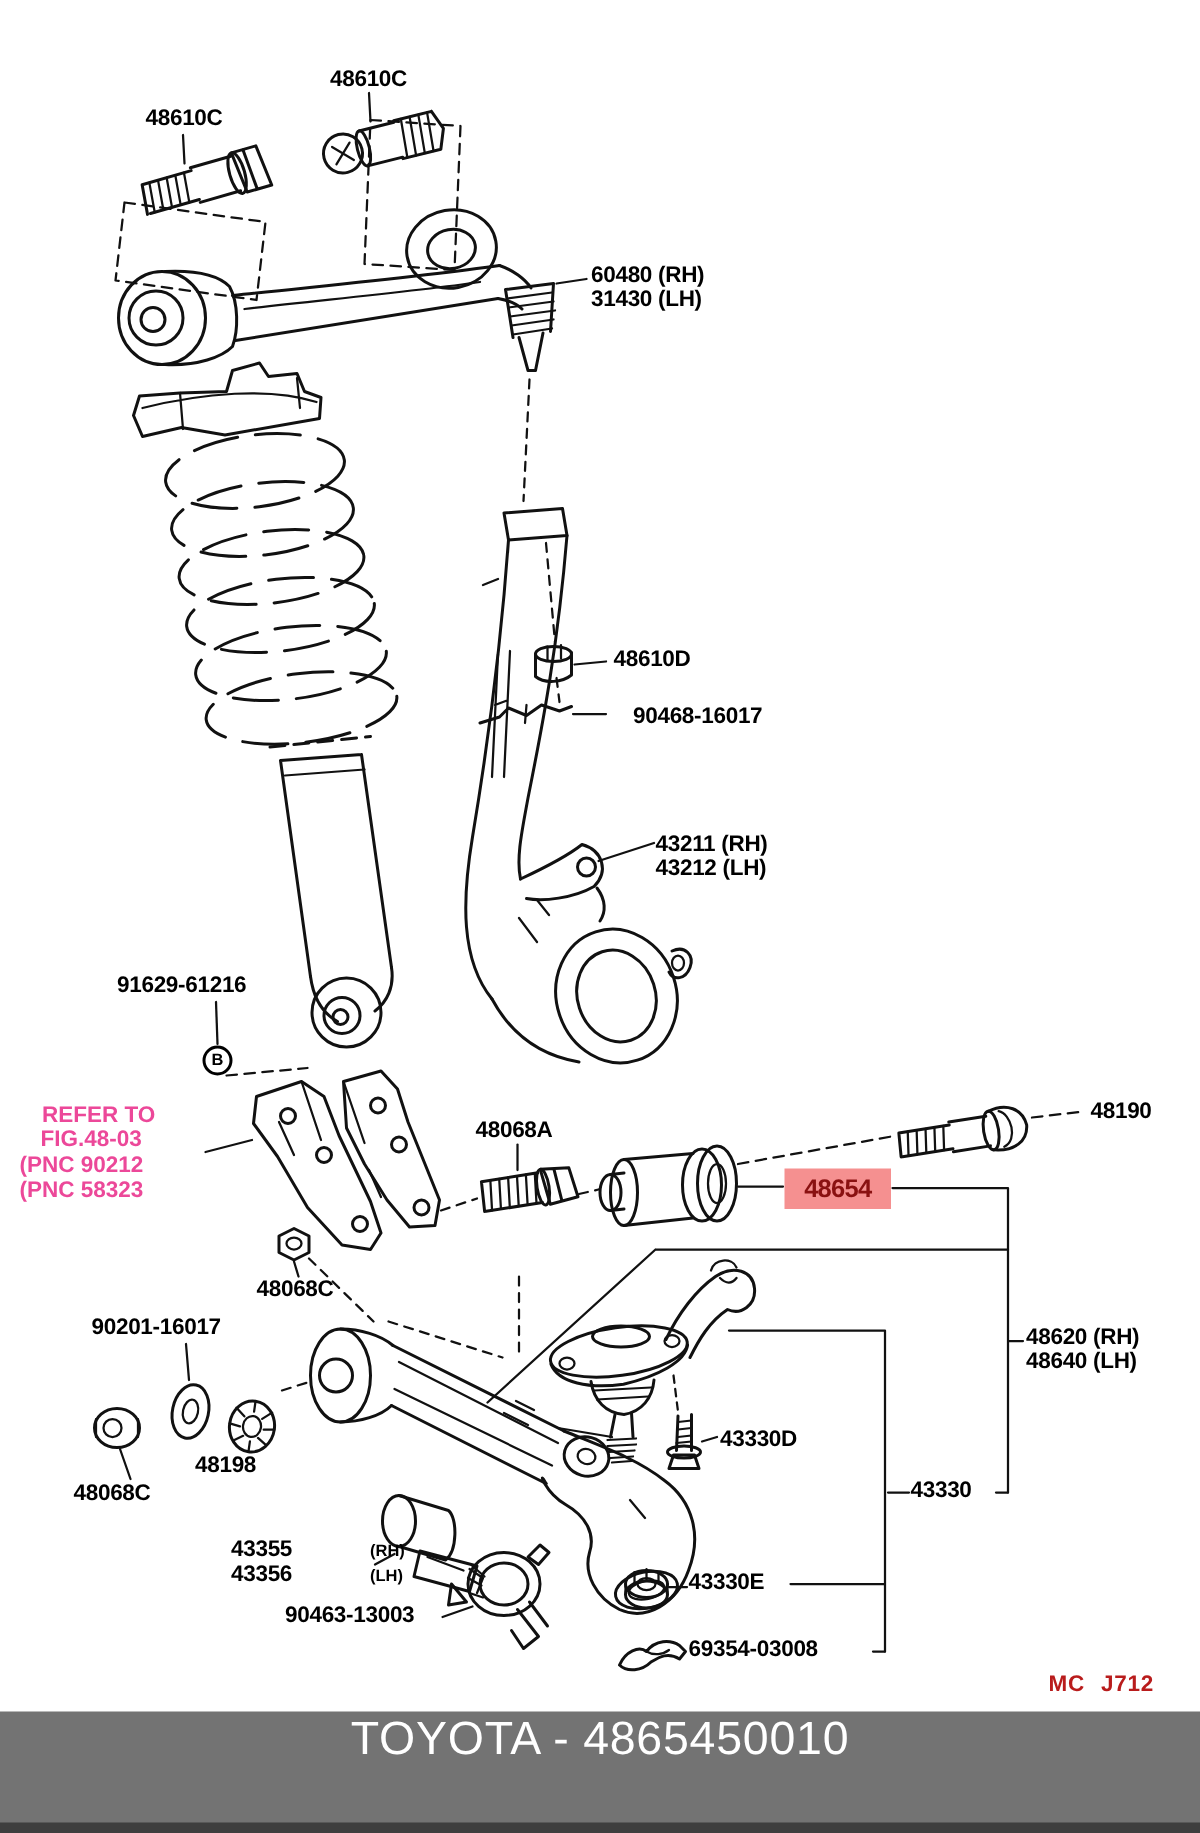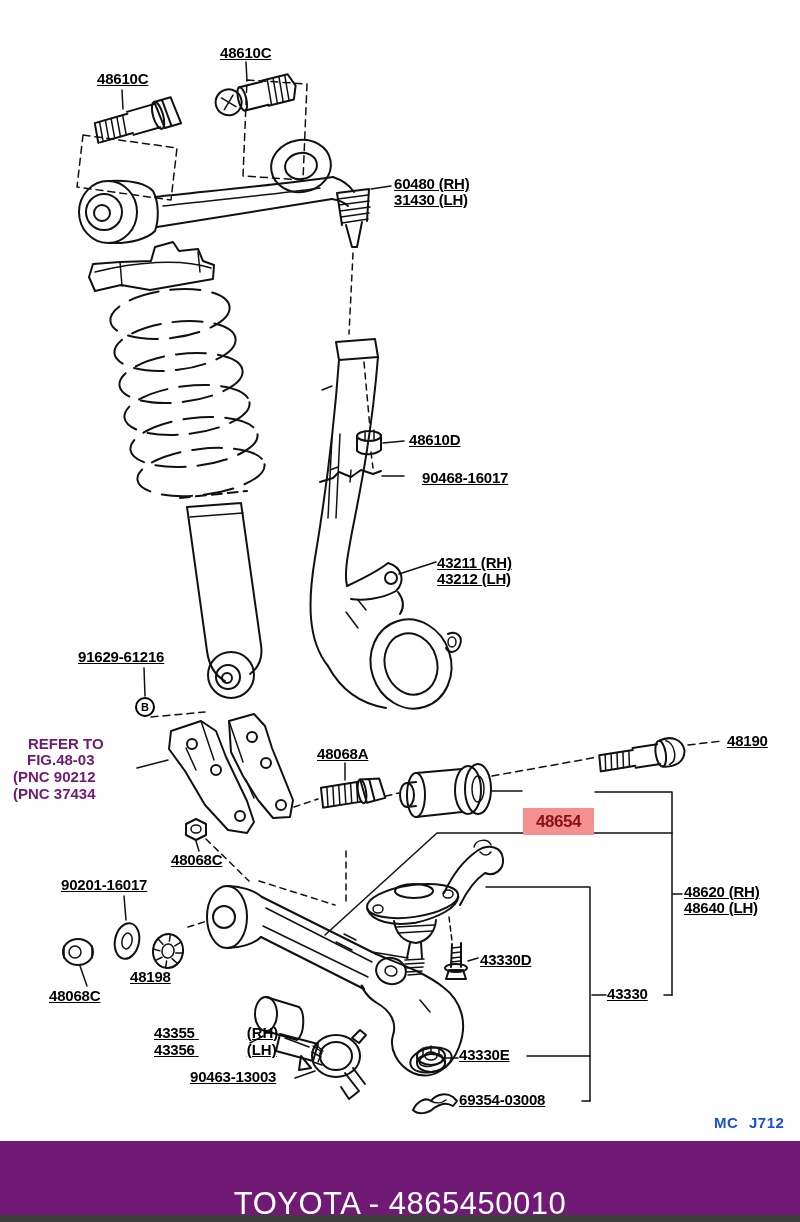--- a/index.html
+++ b/index.html
@@ -1,31 +1,31 @@
 <!DOCTYPE html>
 <html><head>
 <meta charset="utf-8">
 <style>
   html,body{margin:0;padding:0;background:#fff;}
   .stage{position:relative;width:800px;height:1222px;background:#fff;overflow:hidden;
          font-family:"Liberation Sans",sans-serif;}
   svg{position:absolute;left:0;top:0;}
   .lbl{position:absolute;font:700 15px/16px "Liberation Sans",sans-serif;
-       color:#000;letter-spacing:-0.2px;white-space:nowrap;text-decoration:underline;}
-  .lbl .sfx{font-size:15px;letter-spacing:0;padding-left:48px;}
-  .note{position:absolute;font:700 15px/16.5px "Liberation Sans",sans-serif;color:#701a75;white-space:nowrap;}
+       color:#000;letter-spacing:-0.2px;white-space:nowrap;}
+  .lbl .sfx{font-size:11px;letter-spacing:0;padding-left:48px;}
+  .note{position:absolute;font:700 15px/16.5px "Liberation Sans",sans-serif;color:#ec4899;white-space:nowrap;}
   .hl{position:absolute;left:523px;top:779px;width:71px;height:27px;
       background:#f59090;color:#8a1111;font:700 17px/27px "Liberation Sans",sans-serif;
-      text-align:center;letter-spacing:-0.5px;margin-top:29px;}
+      text-align:center;letter-spacing:-0.5px;}
   .bmark{position:absolute;left:135px;top:697px;width:16px;height:16px;border:2px solid #000;
          border-radius:50%;font:700 11px/16px "Liberation Sans",sans-serif;text-align:center;color:#000;}
   .wm{position:absolute;left:699px;top:1115px;font:700 15px/16px "Liberation Sans",sans-serif;
-      color:#1d4ed8;word-spacing:6px;letter-spacing:0.5px;margin-left:15px;}
-  .footer{position:absolute;left:0;top:1141px;width:800px;height:81px;background:#701a75;
-          display:flex;align-items:flex-end;justify-content:center;gap:44px;
+      color:#b91c1c;word-spacing:6px;letter-spacing:0.5px;}
+  .footer{position:absolute;left:0;top:1141px;width:800px;height:81px;background:#737373;
+          display:flex;align-items:flex-start;justify-content:center;gap:44px;
           color:#fff;font:400 31px "Liberation Sans",sans-serif;letter-spacing:0.5px;}
   .footer-strip{position:absolute;left:0;top:1215px;width:800px;height:7px;background:#3e3e3e;}
 </style>
 </head>
 <body>
 
 <div class="stage">
 
 <svg width="800" height="1222" viewBox="0 0 800 1222" fill="none" stroke="#111" stroke-width="2" stroke-linecap="round" stroke-linejoin="round">
 
@@ -274,21 +274,21 @@
 <div class="lbl" style="left:409px;top:432px">48610D</div>
 <div class="lbl" style="left:422px;top:470px">90468-16017</div>
 <div class="lbl" style="left:437px;top:555px">43211 (RH)</div>
 <div class="lbl" style="left:437px;top:571px">43212 (LH)</div>
 <div class="lbl" style="left:78px;top:649px">91629-61216</div>
 <div class="bmark">B</div>
 
 <div class="note" style="left:28px;top:736px">REFER TO</div>
 <div class="note" style="left:27px;top:752px">FIG.48-03</div>
 <div class="note" style="left:13px;top:769px">(PNC 90212</div>
-<div class="note" style="left:13px;top:786px">(PNC 37434</div>
+<div class="note" style="left:13px;top:786px">(PNC 58323</div>
 
 <div class="lbl" style="left:317px;top:746px">48068A</div>
 <div class="hl">48654</div>
 <div class="lbl" style="left:727px;top:733px">48190</div>
 <div class="lbl" style="left:171px;top:852px">48068C</div>
 <div class="lbl" style="left:61px;top:877px">90201-16017</div>
 <div class="lbl" style="left:130px;top:969px">48198</div>
 <div class="lbl" style="left:49px;top:988px">48068C</div>
 <div class="lbl" style="left:684px;top:884px">48620 (RH)</div>
 <div class="lbl" style="left:684px;top:900px">48640 (LH)</div>

